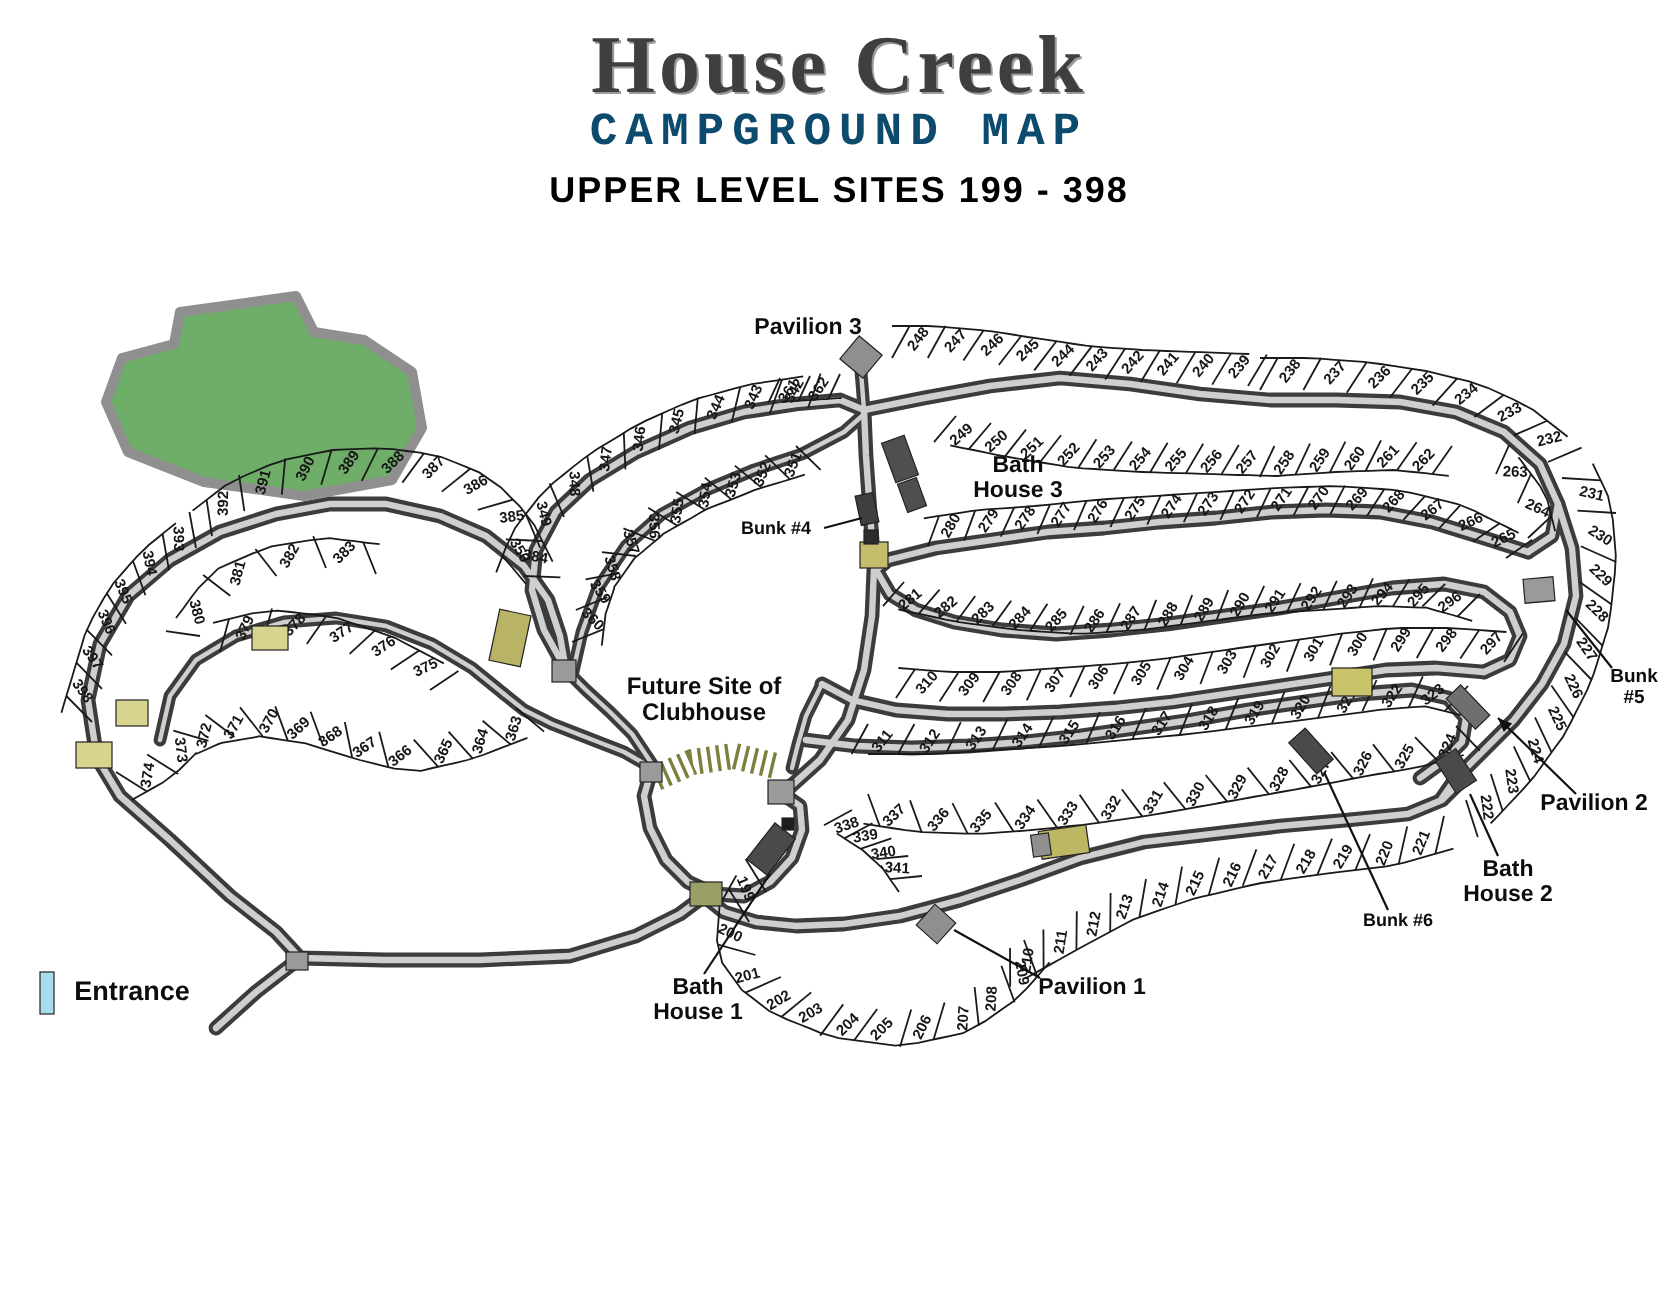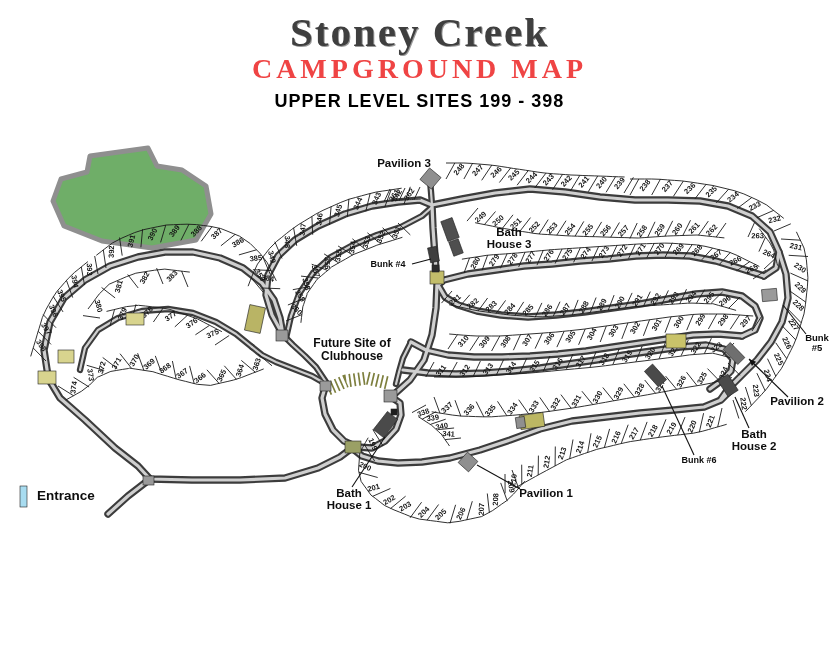--- a/index.html
+++ b/index.html
@@ -1,21 +1,21 @@
 <!DOCTYPE html>
 <html><head>
 <meta charset="utf-8">
 <style>
   html,body{margin:0;padding:0;background:#fff;}
   #stage{position:relative;width:839px;height:650px;background:#ffffff;overflow:hidden;
          font-family:"Liberation Sans",sans-serif;}
   #titles{position:absolute;left:0;top:0;width:100%;text-align:center;z-index:5;pointer-events:none;}
   .t1{font-family:"Liberation Serif",serif;font-weight:bold;font-size:41px;color:#3f3f3f;
       letter-spacing:2px;margin-top:12px;line-height:1.0;text-shadow:1px 1px 0 #9a9a9a;}
-  .t2{font-family:Liberation Serif, serif;font-weight:bold;font-size:28px;color:#ef4444;
+  .t2{font-family:Liberation Mono, monospace;font-weight:bold;font-size:23px;color:#0c4a6e;
       letter-spacing:4px;line-height:1.15;}
   .t3{font-family:"Liberation Sans",sans-serif;font-weight:bold;font-size:18px;color:#000;
       letter-spacing:1px;margin-top:6px;}
   svg{position:absolute;left:0;top:0;}
   .sitenum{font-family:"Liberation Sans",sans-serif;font-weight:bold;fill:#161616;}
   .maplabel{font-family:"Liberation Sans",sans-serif;font-weight:bold;fill:#0d0d0d;}
 </style>
 </head>
 <body>
 
@@ -585,17 +585,17 @@
       <text x="352" y="347" font-size="12" text-anchor="middle" class="maplabel" fill="#0d0d0d"><tspan x="352" dy="0">Future Site of</tspan><tspan x="352" dy="12.96">Clubhouse</tspan></text>
       <text x="349" y="497" font-size="11.5" text-anchor="middle" class="maplabel" fill="#0d0d0d"><tspan x="349" dy="0">Bath</tspan><tspan x="349" dy="12.420000000000002">House 1</tspan></text>
       <text x="546" y="497" font-size="11.5" text-anchor="middle" class="maplabel" fill="#0d0d0d"><tspan x="546" dy="0">Pavilion 1</tspan></text>
       <text x="699" y="463" font-size="9" text-anchor="middle" class="maplabel" fill="#0d0d0d"><tspan x="699" dy="0">Bunk #6</tspan></text>
       <text x="754" y="438" font-size="11.5" text-anchor="middle" class="maplabel" fill="#0d0d0d"><tspan x="754" dy="0">Bath</tspan><tspan x="754" dy="12.420000000000002">House 2</tspan></text>
       <text x="797" y="405" font-size="11.5" text-anchor="middle" class="maplabel" fill="#0d0d0d"><tspan x="797" dy="0">Pavilion 2</tspan></text>
       <text x="817" y="341" font-size="9.5" text-anchor="middle" class="maplabel" fill="#0d0d0d"><tspan x="817" dy="0">Bunk</tspan><tspan x="817" dy="10.260000000000002">#5</tspan></text>
       <text x="66" y="500" font-size="13.5" text-anchor="middle" class="maplabel" fill="#e43a8e"><tspan x="66" dy="0">Entrance</tspan></text>
     </svg>
   <div id="titles">
-    <div class="t1">Stoney Creek</div>
+    <div class="t1">House Creek</div>
     <div class="t2">CAMPGROUND MAP</div>
     <div class="t3">UPPER LEVEL SITES 199 - 398</div>
   </div>
 </div>
 
 </body></html>

